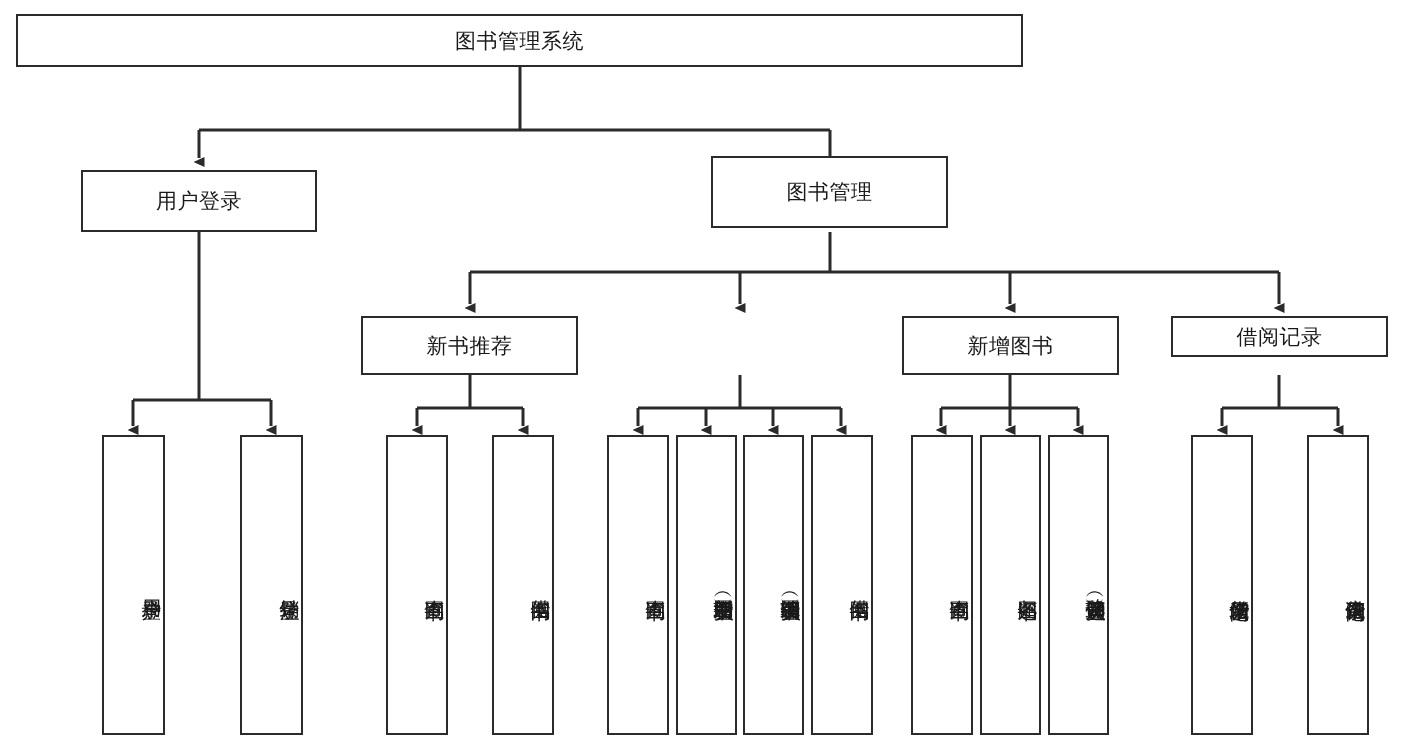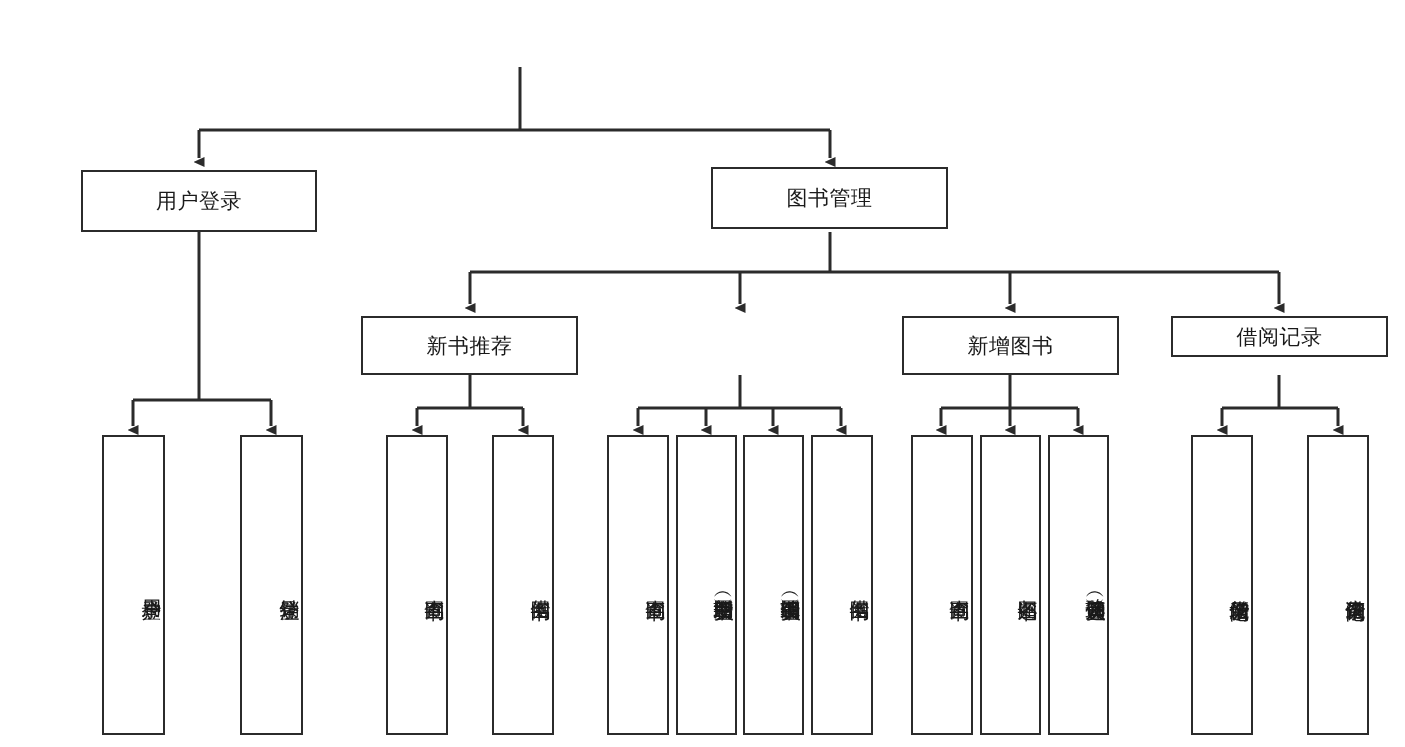--- a/index.html
+++ b/index.html
@@ -114,23 +114,24 @@
       <path d="M1010,408 L1010,426" marker-end="url(#arw)"></path>
       <path d="M1078,408 L1078,426" marker-end="url(#arw)"></path>
 
       <path d="M1279,375 L1279,408"></path>
       <path d="M1222,408 L1338,408"></path>
       <path d="M1222,408 L1222,426" marker-end="url(#arw)"></path>
       <path d="M1338,408 L1338,426" marker-end="url(#arw)"></path>
     </g>
   </svg>
 
+  <div class="node root" style="left:16px; top:14px; width:1007px; height:53px;">图书管理系统</div>
 
   <div class="node h" style="left:81px; top:170px; width:236px; height:62px;">用户登录</div>
-  <div class="node h" style="left:711px; top:167px; width:237px; height:62px;">图书管理</div>
+  <div class="node h" style="left:711px; top:156px; width:237px; height:72px;">图书管理</div>
 
   <div class="node h" style="left:361px; top:316px; width:217px; height:59px;">新书推荐</div>
   <div class="node h" style="left:902px; top:316px; width:217px; height:59px;">新增图书</div>
   <div class="node h" style="left:1171px; top:316px; width:217px; height:41px;">借阅记录</div>
 
   <div class="node v" style="left:102px; top:435px; width:63px; height:300px;">
     <span class="vtext">用户登录</span>
   </div>
   <div class="node v" style="left:240px; top:435px; width:63px; height:300px;">
     <span class="vtext">注销登录</span>

